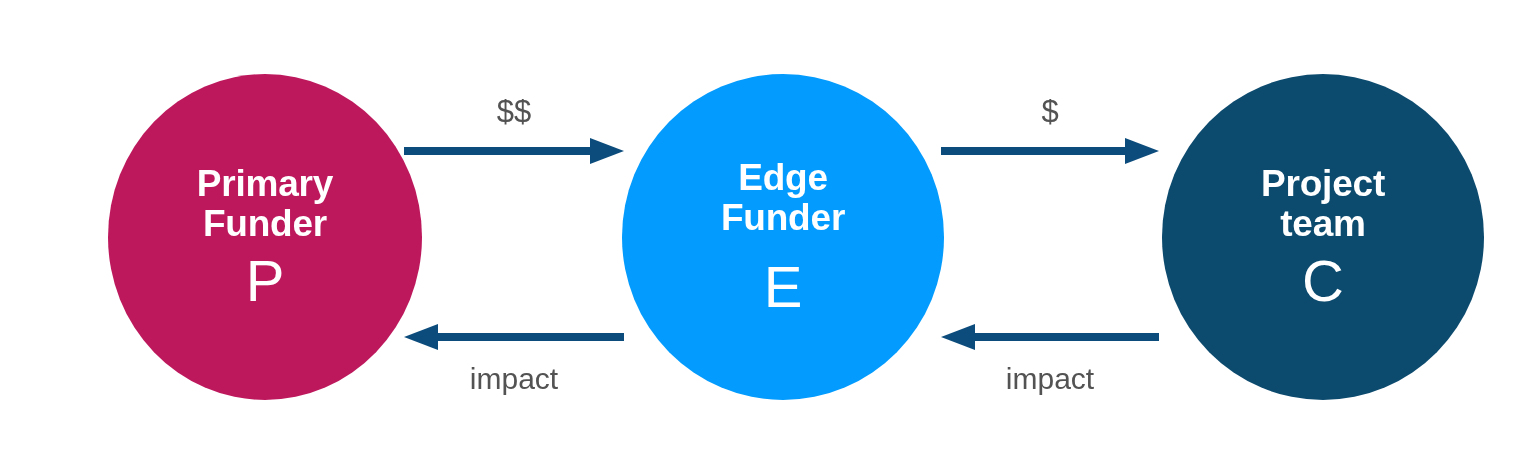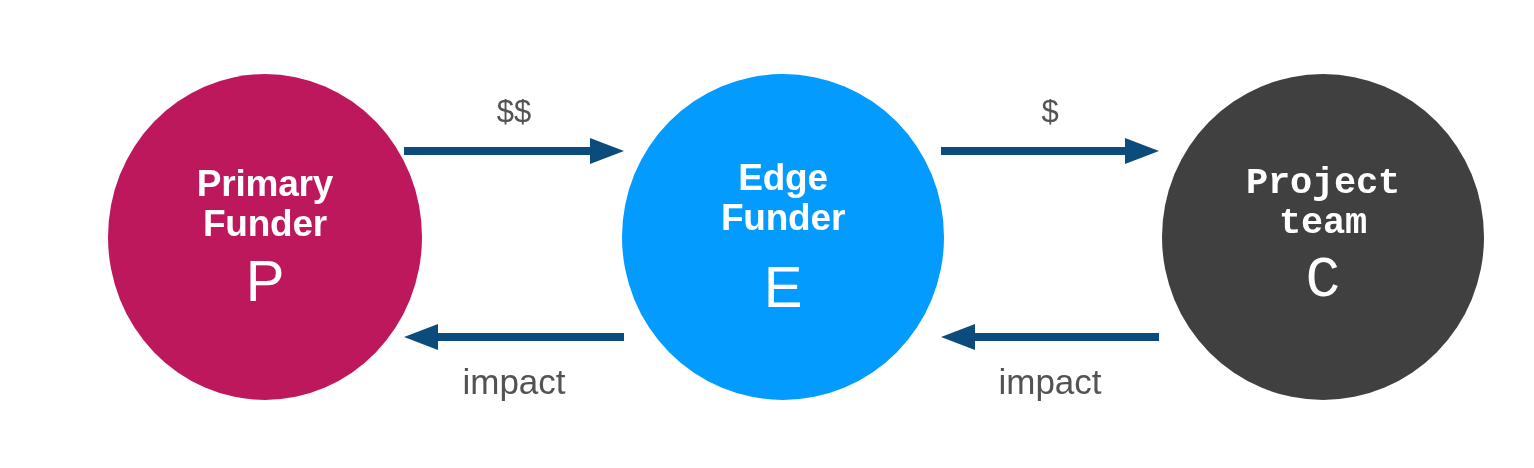--- a/index.html
+++ b/index.html
@@ -42,21 +42,21 @@
     font-size: 58px;
     font-weight: 500;
     line-height: 1.0;
     text-align: center;
     margin-top: 8px;
     letter-spacing: 0px;
   }
 
   #node-p { left: 108px;   top: 74px; width: 314px; height: 326px; background: #be185d; }
   #node-e { left: 622px;  top: 74px; width: 322px; height: 326px; background: #039BFD; gap: 12px; }
-  #node-c { left: 1162px; top: 74px; width: 322px; height: 326px; background: #404040; font-family: Liberation Mono, monospace; }
+  #node-c { left: 1162px; top: 74px; width: 322px; height: 326px; background: #0c4a6e; }
 
   
   .arrow {
     position: absolute;
     height: 26px;
   }
   .arrow svg { display: block; overflow: visible; }
 
   #arrow-p-to-e  { left: 404px;  top: 138px; width: 220px; }
   #arrow-e-to-p  { left: 404px;  top: 324px; width: 220px; }
@@ -65,21 +65,21 @@
 
   
   .edge-label {
     position: absolute;
     color: #535353;
     font-size: 31px;
     font-weight: normal;
     text-align: center;
     white-space: nowrap;
   }
-  .edge-label.small { font-size: 35px; }
+  .edge-label.small { font-size: 30px; }
 
   #label-money-pe  { left: 404px; top: 94px;  width: 220px; }
   #label-money-ec  { left: 941px; top: 94px;  width: 218px; }
   #label-impact-ep { left: 404px; top: 362px; width: 220px; }
   #label-impact-ce { left: 941px; top: 362px; width: 218px; }
 </style>
 </head>
 <body>
 
 <div id="canvas">

